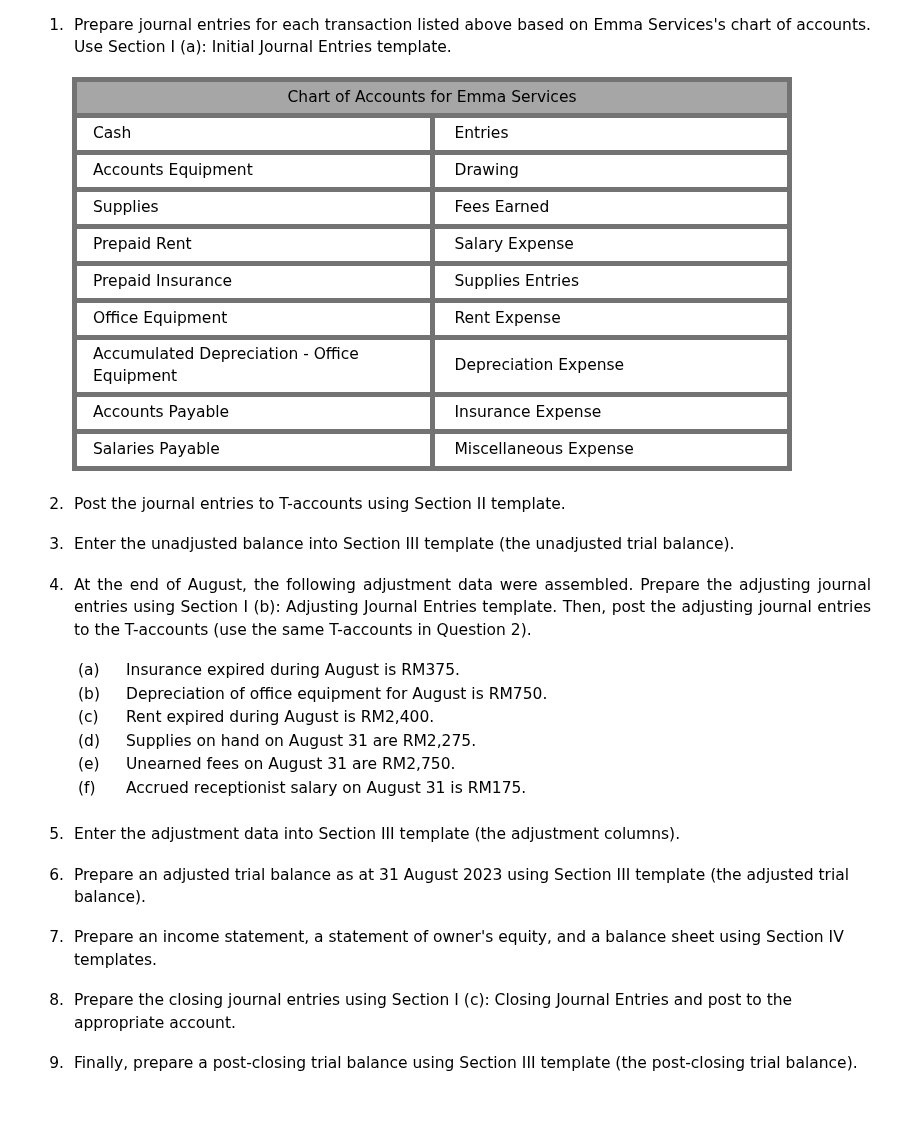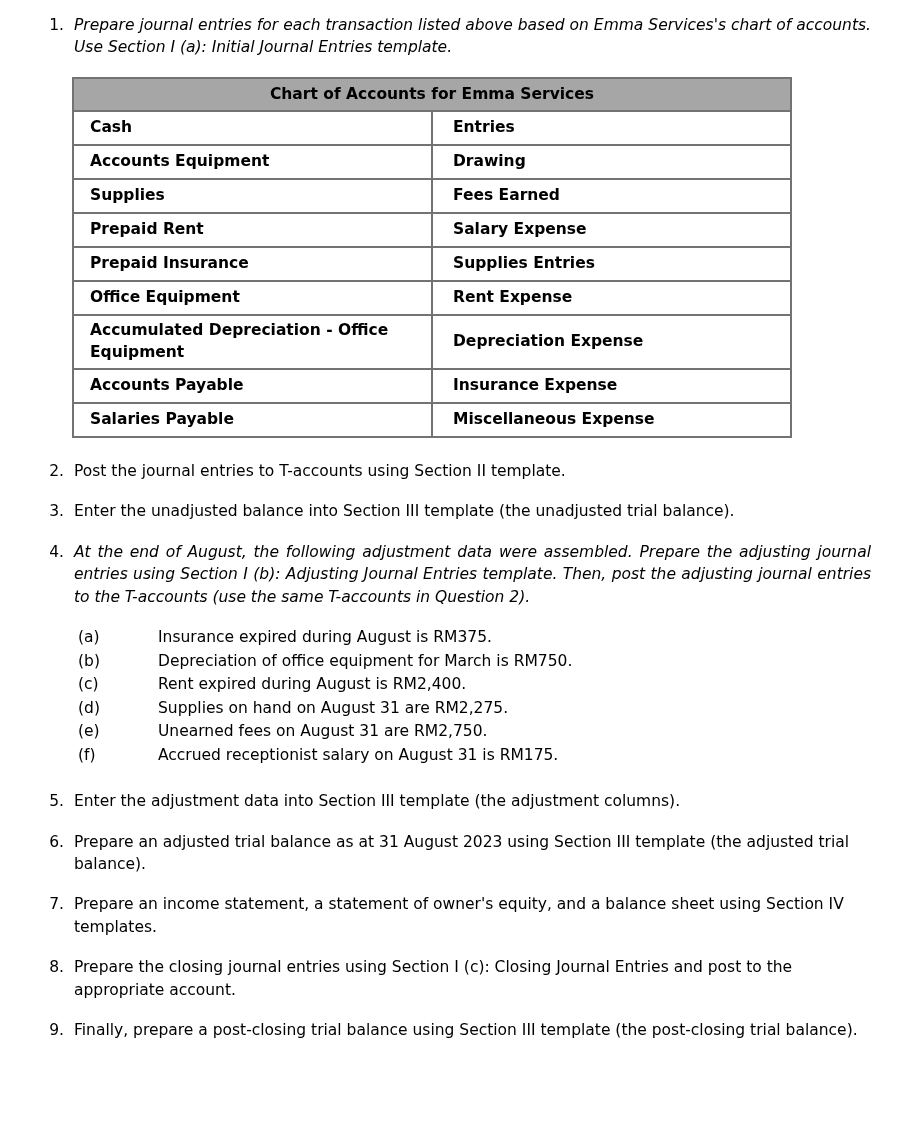--- a/index.html
+++ b/index.html
@@ -37,37 +37,36 @@
     flex: 0 0 34px;
     text-align: right;
     padding-right: 10px;
     box-sizing: border-box;
   }
   .qbody {
     flex: 1 1 auto;
   }
   .justify {
     text-align: justify;
-    font-style: italic;
   }
 
   
   .table-wrap {
     margin: 18px 0 22px 32px;
     width: 720px;
   }
   table.coa {
     border-collapse: collapse;
     width: 100%;
     table-layout: fixed;
   }
   table.coa td, table.coa th {
-    border: 2px solid #737373;
+    border: 5px solid #737373;
     padding: 3px 8px 4px 20px;
-    font-weight: bold;
+    font-weight: normal;
     font-size: 15.5px;
     height: 25px;
     vertical-align: middle;
   }
   table.coa thead th {
     background: #a6a6a6;
     text-align: center;
     padding: 3px 8px;
     font-size: 15.5px;
   }
@@ -81,21 +80,20 @@
     display: flex;
     align-items: flex-start;
     margin-bottom: 1px;
   }
   .sublist .letter {
     width: 48px;
     flex: 0 0 48px;
   }
   .sublist .text {
     flex: 1 1 auto;
-    margin-left: 32px;
   }
   .gap-after-4 { margin-bottom: 8px; }
 </style>
 </head>
 <body>
 
 <div class="page">
 
   <ol class="qlist">
 
@@ -171,21 +169,21 @@
     </li>
   </ol>
 
   <div class="sublist">
     <div class="row">
       <div class="letter">(a)</div>
       <div class="text">Insurance expired during August is RM375.</div>
     </div>
     <div class="row">
       <div class="letter">(b)</div>
-      <div class="text">Depreciation of office equipment for March is RM750.</div>
+      <div class="text">Depreciation of office equipment for August is RM750.</div>
     </div>
     <div class="row">
       <div class="letter">(c)</div>
       <div class="text">Rent expired during August is RM2,400.</div>
     </div>
     <div class="row">
       <div class="letter">(d)</div>
       <div class="text">Supplies on hand on August 31 are RM2,275.</div>
     </div>
     <div class="row">

